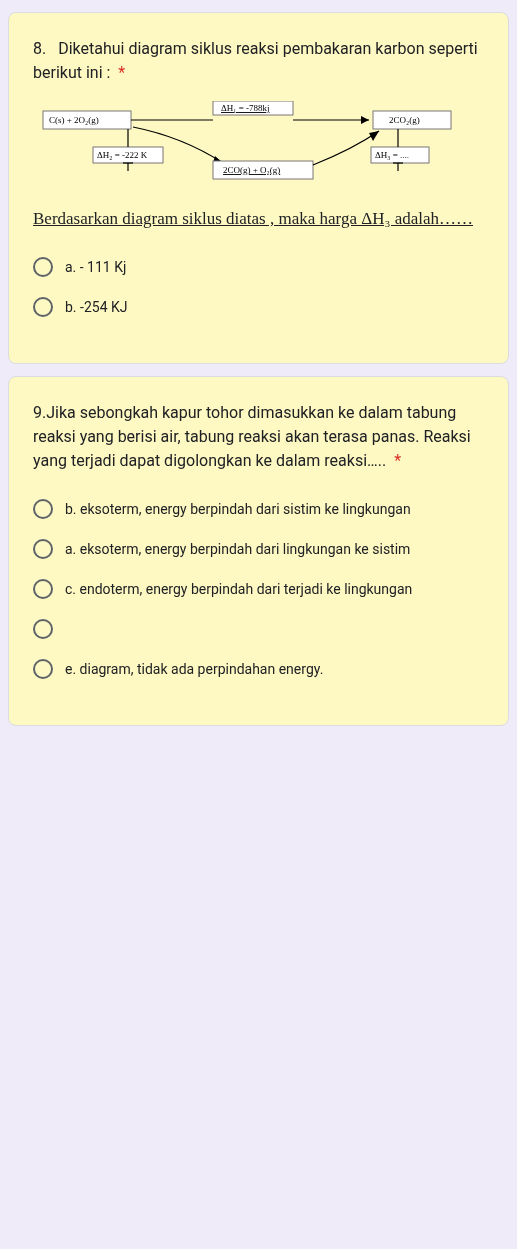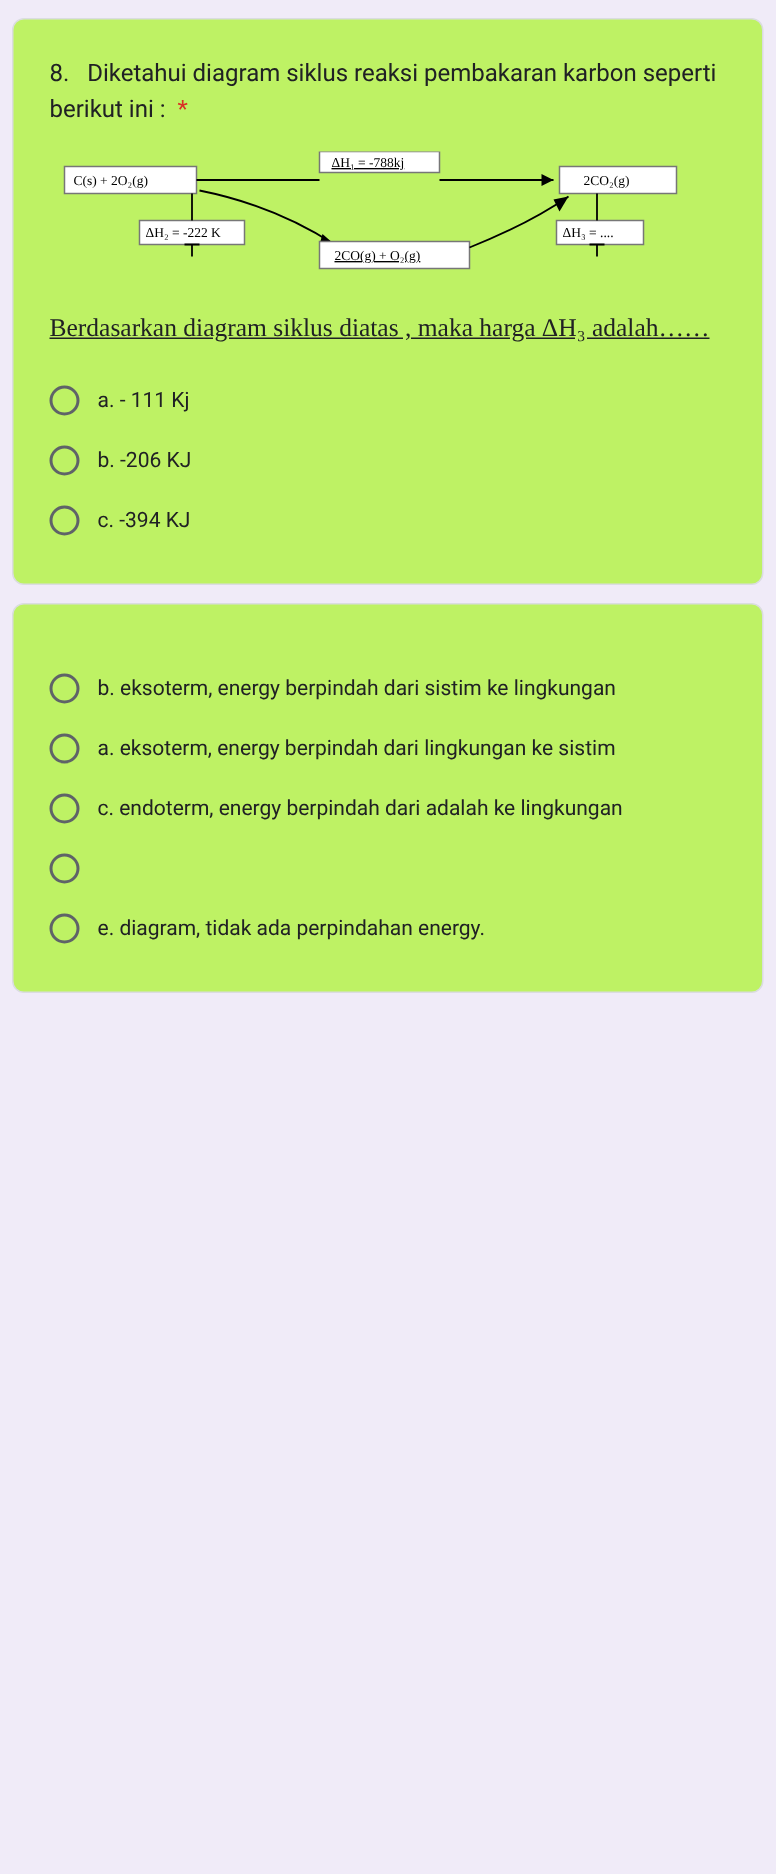--- a/index.html
+++ b/index.html
@@ -4,25 +4,25 @@
 <style>
   * { box-sizing: border-box; margin: 0; padding: 0; }
   body {
     font-family: Roboto, Arial, sans-serif;
     background: #f0ebf8;
     padding: 0;
     width: 517px;
     color: #202124;
   }
   .card {
-    background: #bef264;
+    background: #fef9c3;
     border: 1px solid #dadce0;
     border-radius: 8px;
     margin: 12px 8px;
-    padding: 24px 24px 22px 24px;
+    padding: 24px 24px 36px 24px;
     position: relative;
   }
   .question-title {
     font-size: 16px;
     line-height: 24px;
     color: #202124;
     margin-bottom: 16px;
   }
   .required {
     color: #d93025;
@@ -115,43 +115,43 @@
     <div class="caption">Berdasarkan diagram siklus  diatas , maka harga ΔH₃ adalah……</div>
   </div>
 
   <div class="options">
     <div class="option">
       <span class="radio"></span>
       <span class="option-label">a. - 111 Kj</span>
     </div>
     <div class="option">
       <span class="radio"></span>
-      <span class="option-label">b.   -206 KJ</span>
-    </div>
-    <div class="option">
-      <span class="radio"></span>
-      <span class="option-label">c.   -394 KJ</span>
+      <span class="option-label">b.   -254 KJ</span>
     </div>
   </div>
 </div>
 
 <div class="card">
+  <div class="question-title">
+    <span>9.Jika sebongkah kapur tohor dimasukkan ke dalam tabung reaksi yang berisi air,  tabung reaksi akan terasa panas.  Reaksi yang terjadi dapat digolongkan ke dalam reaksi…..</span>
+    <span class="required">*</span>
+  </div>
 
   <div class="options">
     <div class="option">
       <span class="radio"></span>
       <span class="option-label">b. eksoterm, energy berpindah dari sistim ke lingkungan</span>
     </div>
     <div class="option">
       <span class="radio"></span>
       <span class="option-label">a. eksoterm, energy berpindah dari lingkungan ke sistim</span>
     </div>
     <div class="option">
       <span class="radio"></span>
-      <span class="option-label">c. endoterm, energy berpindah dari adalah ke lingkungan</span>
+      <span class="option-label">c. endoterm, energy berpindah dari terjadi ke lingkungan</span>
     </div>
     <div class="option">
       <span class="radio"></span>
     </div>
     <div class="option">
       <span class="radio"></span>
       <span class="option-label">e. diagram, tidak ada perpindahan energy.</span>
     </div>
   </div>
 </div>

